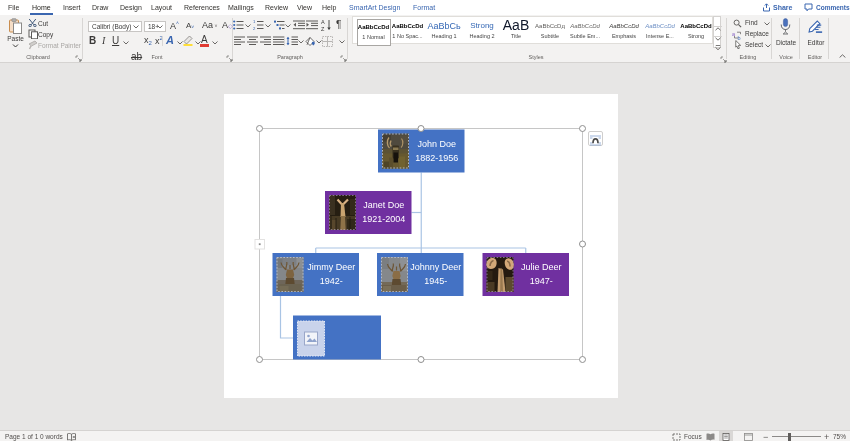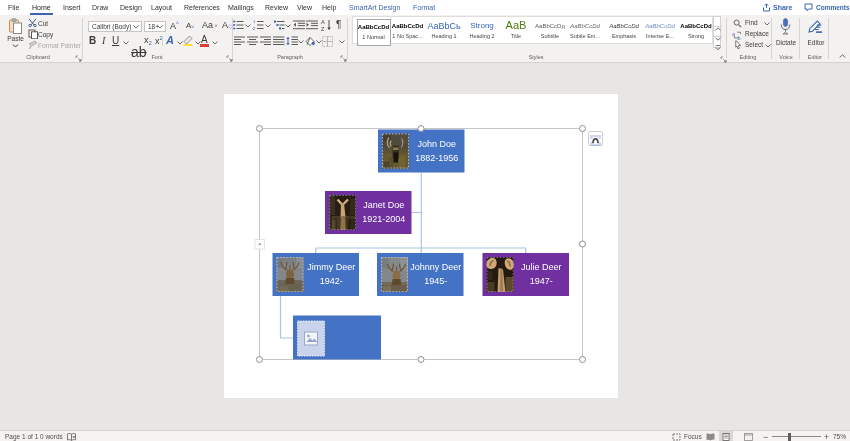--- a/index.html
+++ b/index.html
@@ -106,21 +106,21 @@
   <div class="btxt" style="left:186px;top:6px;font-size:8px;color:#3b3a39">A<span style="font-size:5px;color:#3a66b0;vertical-align:-1px">˅</span></div>
   <div class="btxt" style="left:202px;top:5px;font-size:9px;color:#3b3a39">Aa<span style="font-size:5px;color:#5b5957"> ˅</span></div>
   <div class="btxt" style="left:222px;top:5px;font-size:9px;color:#3b3a39">A<span style="font-size:6px;color:#8661c5">◇</span></div>
 
   <div class="btxt" style="left:89px;top:20px;font-weight:bold;font-size:10px">B</div>
   <div class="btxt" style="left:102px;top:20px;font-style:italic;font-size:10px;font-family:'Liberation Serif',serif">I</div>
   <div class="btxt" style="left:112px;top:20px;font-size:10px;text-decoration:underline">U</div>
   <svg class="a" style="left:123px;top:26px" width="6" height="4" viewBox="0 0 6 4">
         <path d="M0.5 0.5L3 3l2.5-2.5" fill="none" stroke="#5b5957" stroke-width="0.9"></path>
       </svg>
-  <div class="btxt" style="left:131px;top:29px;font-size:14px;text-decoration:line-through">ab</div>
+  <div class="btxt" style="left:131px;top:36px;font-size:10px;text-decoration:line-through">ab</div>
   <div class="btxt" style="left:144px;top:20px;font-size:9px">x<span style="font-size:6px;vertical-align:-2px;color:#3a66b0">2</span></div>
   <div class="btxt" style="left:155px;top:20px;font-size:9px">x<span style="font-size:6px;vertical-align:4px;color:#3a66b0">2</span></div>
   <div class="a" style="left:162px;top:21px;width:1px;height:10px;background:#d8d6d4"></div>
   <div class="btxt" style="left:166px;top:19px;font-size:11px;color:#3a66b0;font-weight:bold;font-style:italic">A</div>
   <svg class="a" style="left:177px;top:26px" width="6" height="4" viewBox="0 0 6 4">
         <path d="M0.5 0.5L3 3l2.5-2.5" fill="none" stroke="#5b5957" stroke-width="0.9"></path>
       </svg>
 
   <svg class="a" style="left:182px;top:19px" width="12" height="12" viewBox="0 0 12 12">
         <path d="M2 7.5L7.5 2l2.5 2.5L4.5 10z" fill="#e9e7e4" stroke="#8c8a88" stroke-width="0.9"></path>
@@ -241,21 +241,21 @@
       </div>
   <div class="chip" style="left:91px;top:5px">
         <span class="s" style="color:#3568b5;font-size:9px">AaBbCь</span>
         <span class="l">Heading 1</span>
       </div>
   <div class="chip" style="left:129px;top:5px">
         <span class="s" style="color:#3568b5;font-size:8px">Strong</span>
         <span class="l">Heading 2</span>
       </div>
   <div class="chip" style="left:163px;top:1px">
-        <span class="s" style="font-size:11px;line-height:15px;color:#4d7c0f">AaB</span>
+        <span class="s" style="font-size:14px;line-height:15px;color:#0f172a">AaB</span>
         <span class="l" style="margin-top:0">Title</span>
       </div>
   <div class="chip" style="left:197px;top:5px">
         <span class="s" style="color:#5f5d5b;font-size:6px">AaBbCcDд</span>
         <span class="l">Subtitle</span>
       </div>
   <div class="chip" style="left:232px;top:5px">
         <span class="s" style="color:#6a6866;font-style:italic;font-size:6px">AaBbCcDd</span>
         <span class="l">Subtle Em...</span>
       </div>

